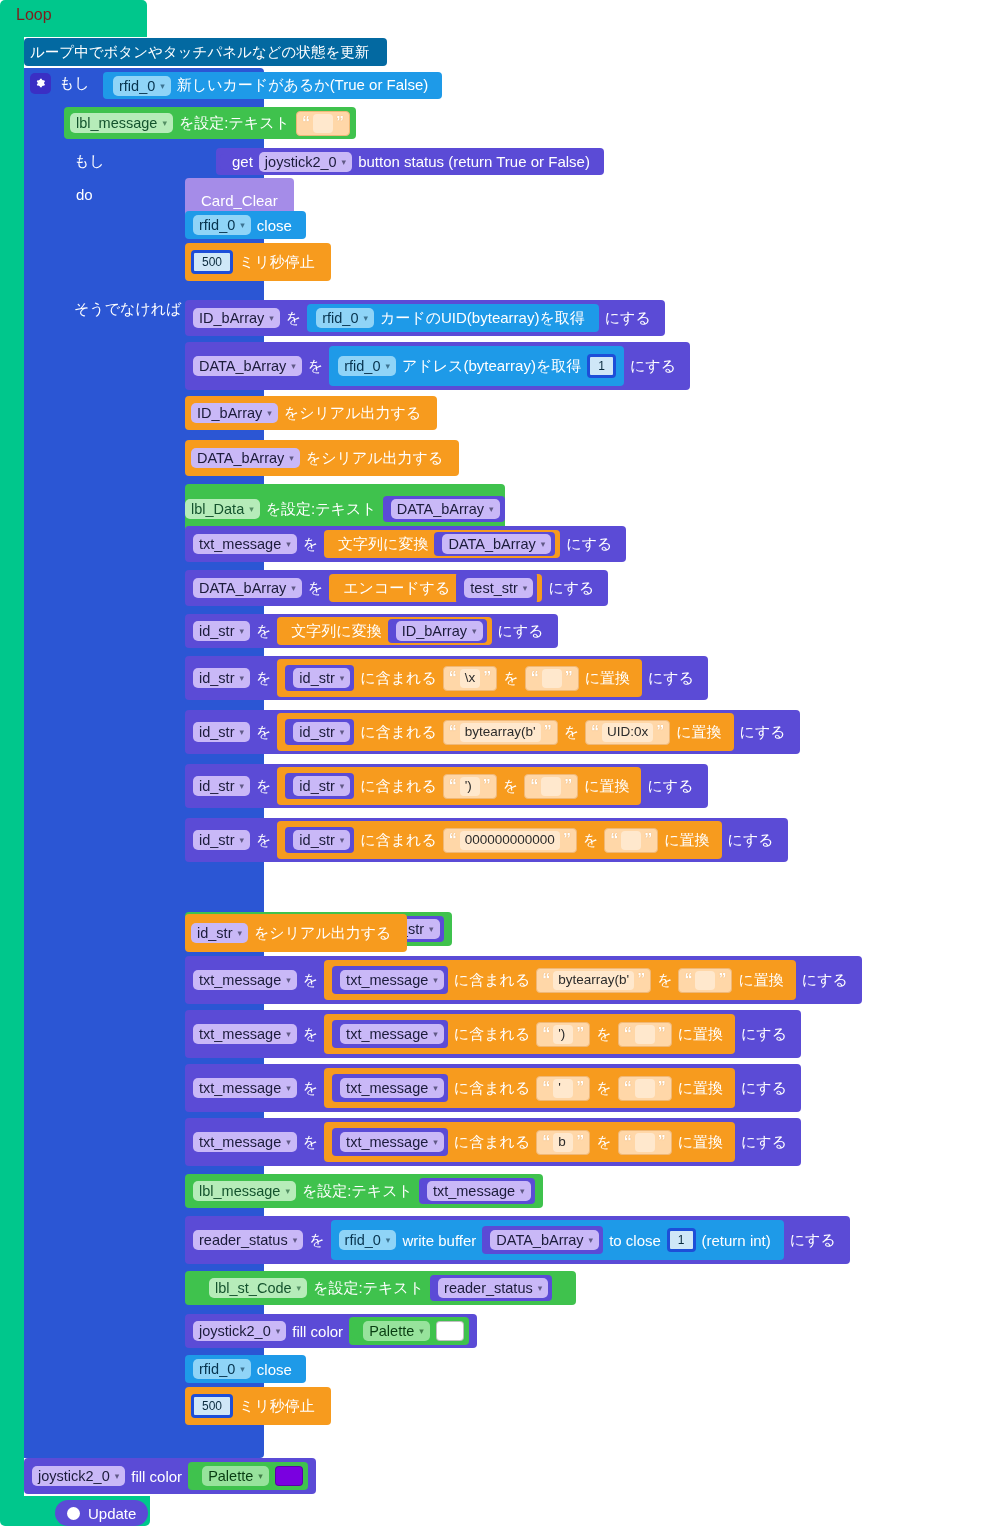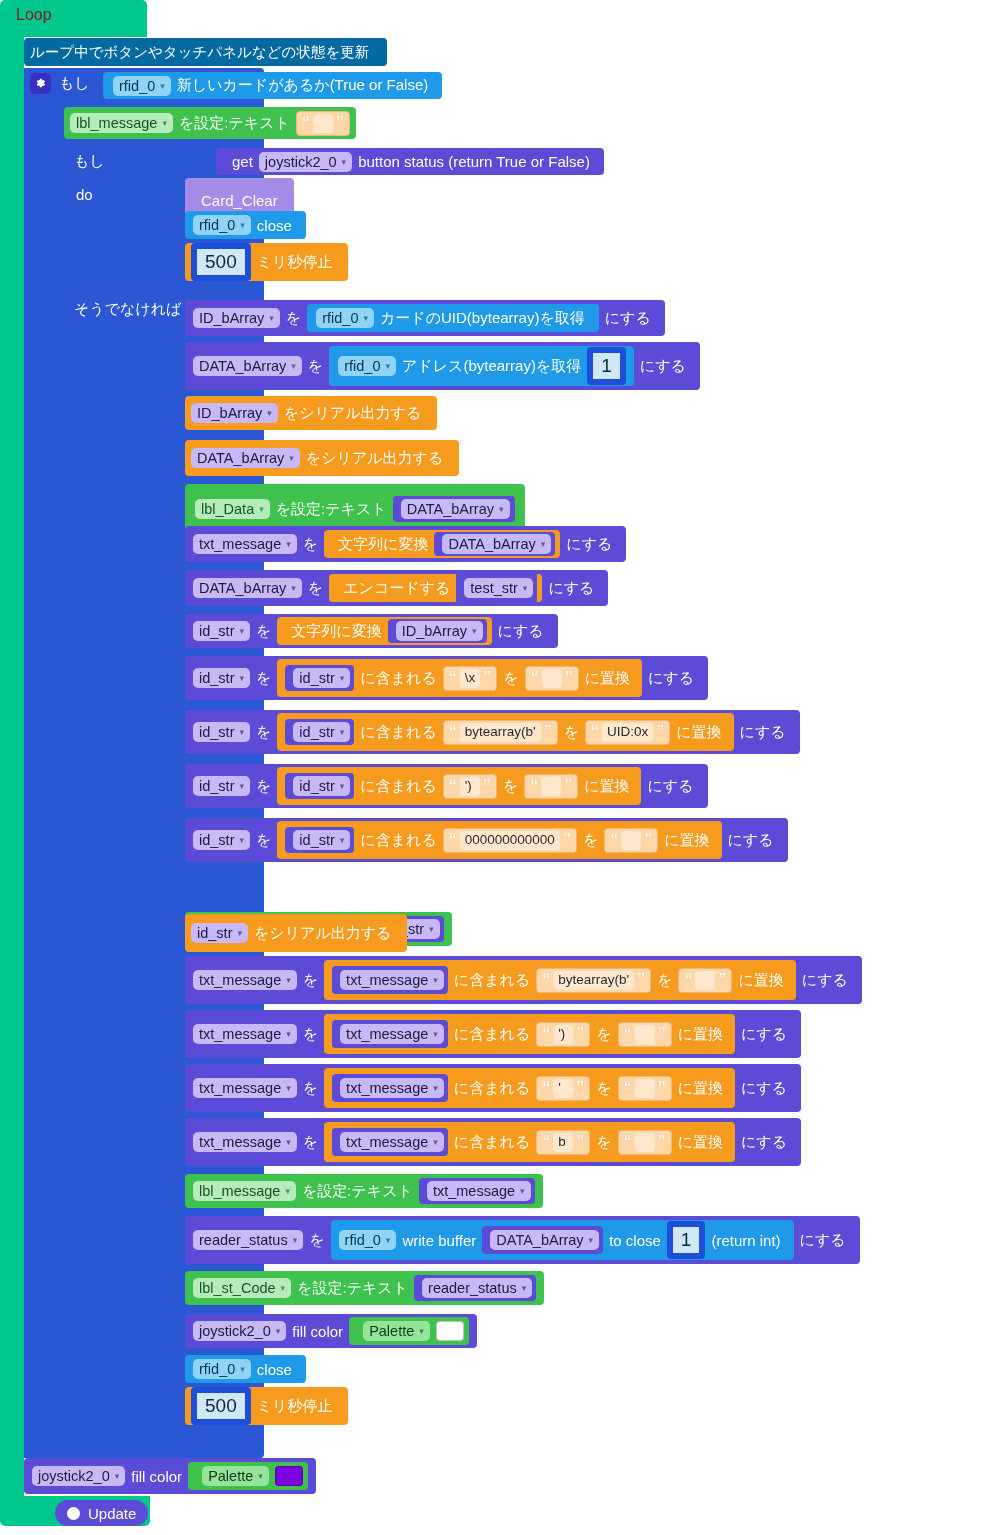--- a/index.html
+++ b/index.html
@@ -29,21 +29,21 @@
 
   
   .dd{background:#c9b8f7;color:#1b1b3a;border-radius:5px;padding:2px 6px;
       font-size:14.5px;display:inline-flex;align-items:center;gap:5px;}
   .dd.blue{background:#8fd4f7;color:#07344f;}
   .dd.green{background:#97e39c;color:#093d12;}
   .dd.lgreen{background:#b6ecb9;color:#14532d;}
   .car{font-size:9px;opacity:.6;}
 
   .num{background:#cfe7f7;color:#0a2a3d;border-radius:4px;padding:2px 8px;
-       font-size:19px;border:6px solid #1d4ed8;}
+       font-size:12px;border:3px solid #1d4ed8;}
 
   
   .str{background:#ffd7a8;border-radius:4px;padding:2px 5px;display:inline-flex;
        align-items:center;gap:3px;border:1px solid #f0b877;}
   .str .q{color:#ffffff;font-size:16px;font-weight:bold;line-height:1;
           text-shadow:0 0 1px #e09a4a;}
   .str .v{background:#ffe8cd;border-radius:4px;padding:1px 5px;color:#2b2b2b;
           font-size:13.5px;min-width:10px;min-height:17px;display:inline-block;}
 
   .swatch{width:26px;height:18px;border-radius:4px;border:1px solid rgba(0,0,0,.25);}
@@ -191,21 +191,21 @@
 </div>
 
 <div class="abs c-orange blk" style="left:185px;top:440px;height:36px;padding:0 10px 0 6px;border-radius:4px;">
   <span class="dd">
     <span>DATA_bArray</span>
       <span class="car">▾</span>
   </span>
   <span class="lbl">をシリアル出力する</span>
 </div>
 
-<div class="abs c-green blk" style="left:185px;top:484px;height:50px;padding:0 10px;border-radius:4px;">
+<div class="abs c-green blk" style="left:185px;top:484px;height:50px;padding:0 0;border-radius:4px;">
   <span class="dd lgreen">
     <span>lbl_Data</span>
       <span class="car">▾</span>
   </span>
   <span class="lbl">を設定:テキスト</span>
   <span class="c-purple blk" style="height:26px;padding:0 5px 0 2px;border-radius:4px;">
     <span class="plug"></span>
     <span class="dd">
       <span>DATA_bArray</span>
         <span class="car">▾</span>
@@ -587,21 +587,21 @@
           <span class="car">▾</span>
       </span>
     </span>
     <span class="lbl">to close</span>
     <span class="num">1</span>
     <span class="lbl">(return int)</span>
   </span>
   <span class="lbl">にする</span>
 </div>
 
-<div class="abs c-green blk" style="left:185px;top:1271px;height:34px;padding:0 8px;border-radius:4px;">
+<div class="abs c-green blk" style="left:185px;top:1271px;height:34px;padding:0 24px;border-radius:4px;">
   <span class="dd lgreen">
     <span>lbl_st_Code</span>
       <span class="car">▾</span>
   </span>
   <span class="lbl">を設定:テキスト</span>
   <span class="c-purple blk" style="height:26px;padding:0 4px 0 2px;border-radius:4px;">
     <span class="plug"></span>
     <span class="dd">
       <span>reader_status</span>
         <span class="car">▾</span>

